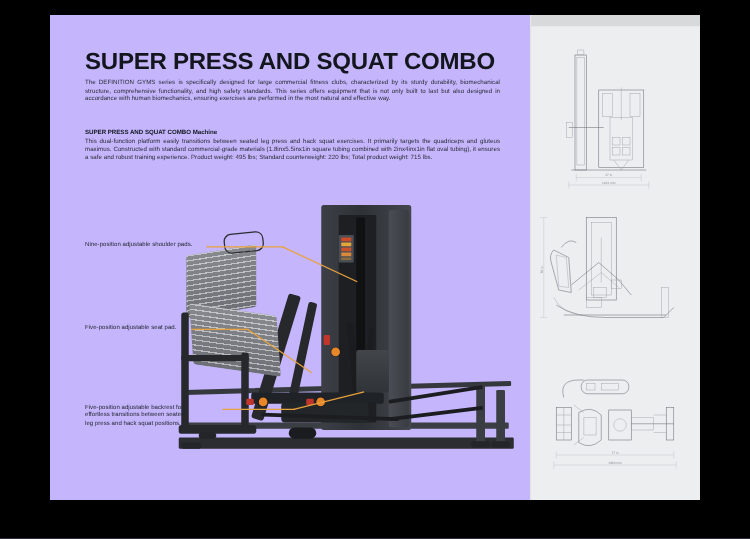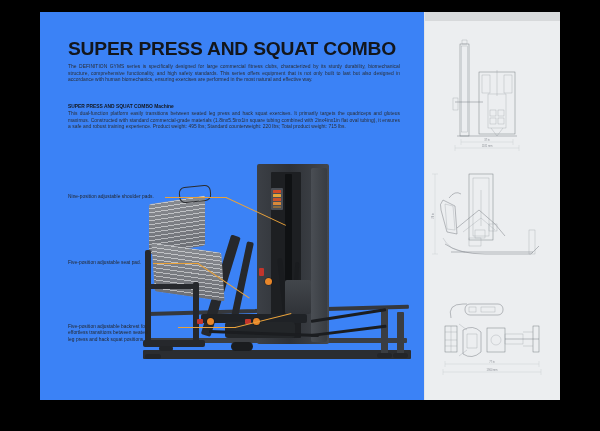--- a/index.html
+++ b/index.html
@@ -21,21 +21,21 @@
     display:flex;
   }
   #page-shadow-strip{
     position:absolute;left:40px;top:12px;width:520px;height:9px;
     background:linear-gradient(#ececee,#f3f3f4);
   }
   
   #content{
     position:relative;
     width:385px;height:100%;
-    background:#3b82f6;
+    background:#c4b5fd;
     padding:0;
   }
   #title{
     position:absolute;left:28px;top:26px;
     font-size:18.5px;font-weight:bold;
     letter-spacing:-.2px;
     color:#13161c;
     font-family:"Liberation Sans", sans-serif;
     transform:scaleX(1.04);transform-origin:left center;
   }

